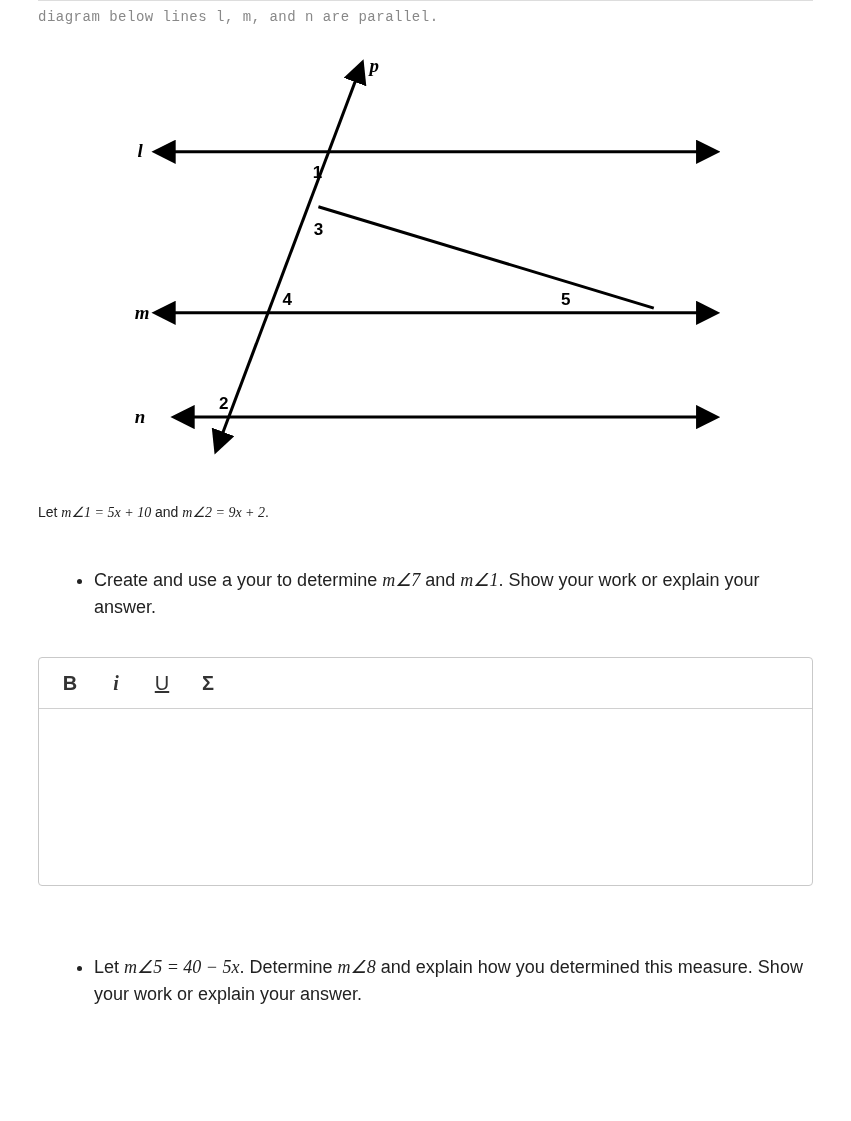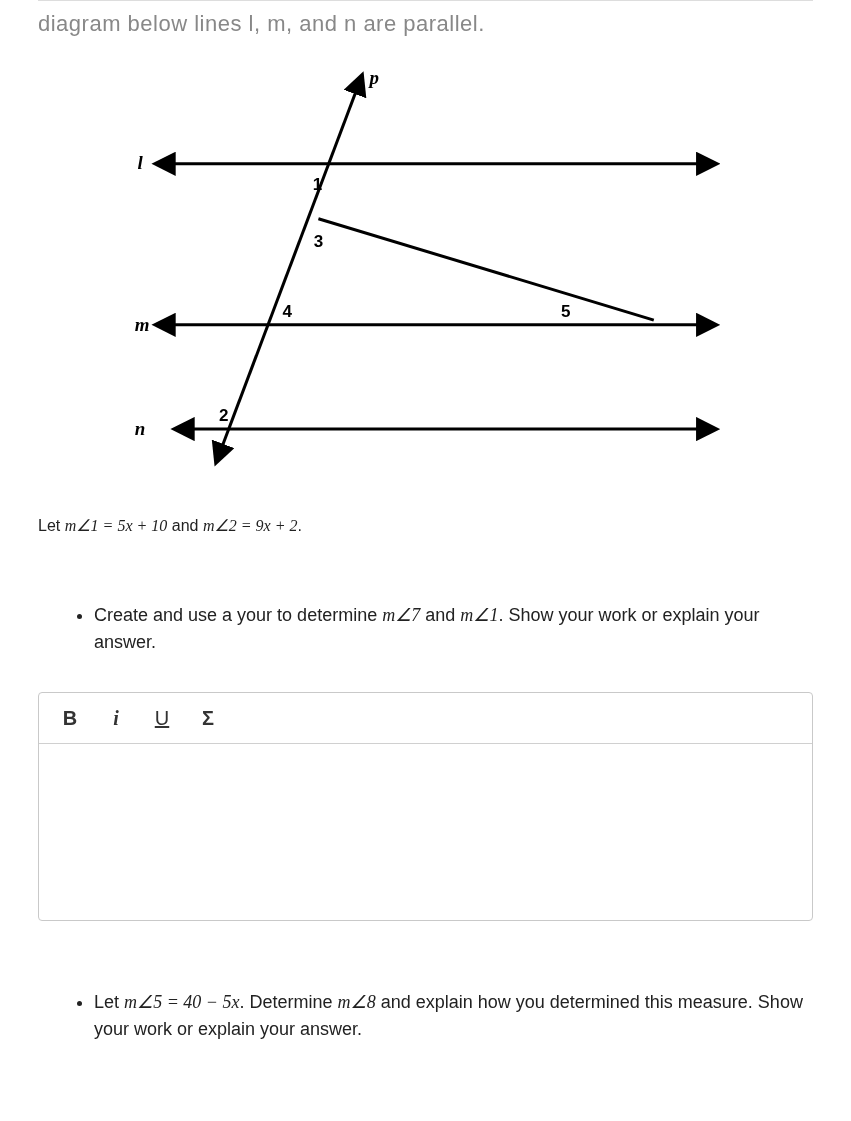--- a/index.html
+++ b/index.html
@@ -8,34 +8,35 @@
     background: #fff;
     color: #222;
     width: 851px;
     padding: 0 38px 40px 38px;
     font-size: 18px;
     line-height: 1.5;
   }
   .cut-text {
     color: #888;
     letter-spacing: 0.5px;
-    font-size: 22px;
+    font-size: 14px;
     margin-top: 6px;
     margin-bottom: 10px;
     white-space: nowrap;
     overflow: hidden;
+    font-family: Liberation Mono, monospace;
   }
   .diagram-wrap {
     width: 100%;
     margin: 0 0 28px 0;
   }
   svg { display: block; }
   .let-line {
-    margin: 14px 0 64px 0;
-    font-size: 16px;
+    margin: 14px 0 44px 0;
+    font-size: 14px;
   }
   .mathit { font-style: italic; font-family: 'Times New Roman', Times, serif; }
   ul.q { list-style: disc; padding-left: 56px; margin: 0; }
   ul.q li { margin-bottom: 36px; padding-right: 10px; }
   .editor {
     border: 1px solid #c9c9c9;
     border-radius: 4px;
     margin: 36px 0 68px 0;
     overflow: hidden;
     background: #fff;

